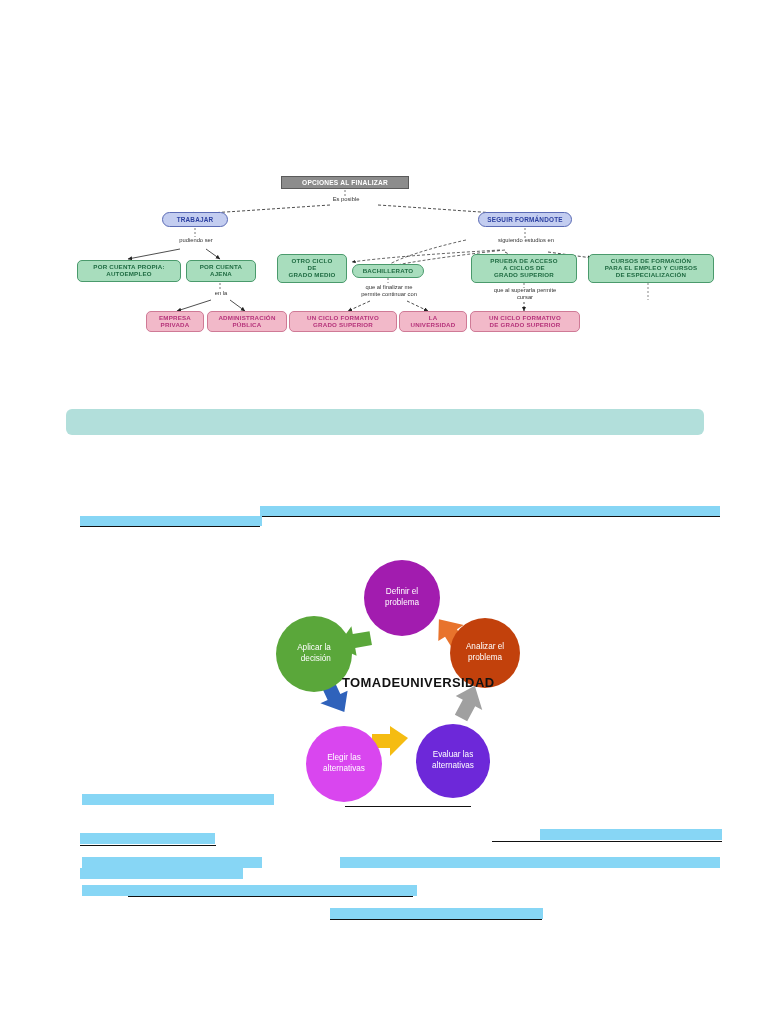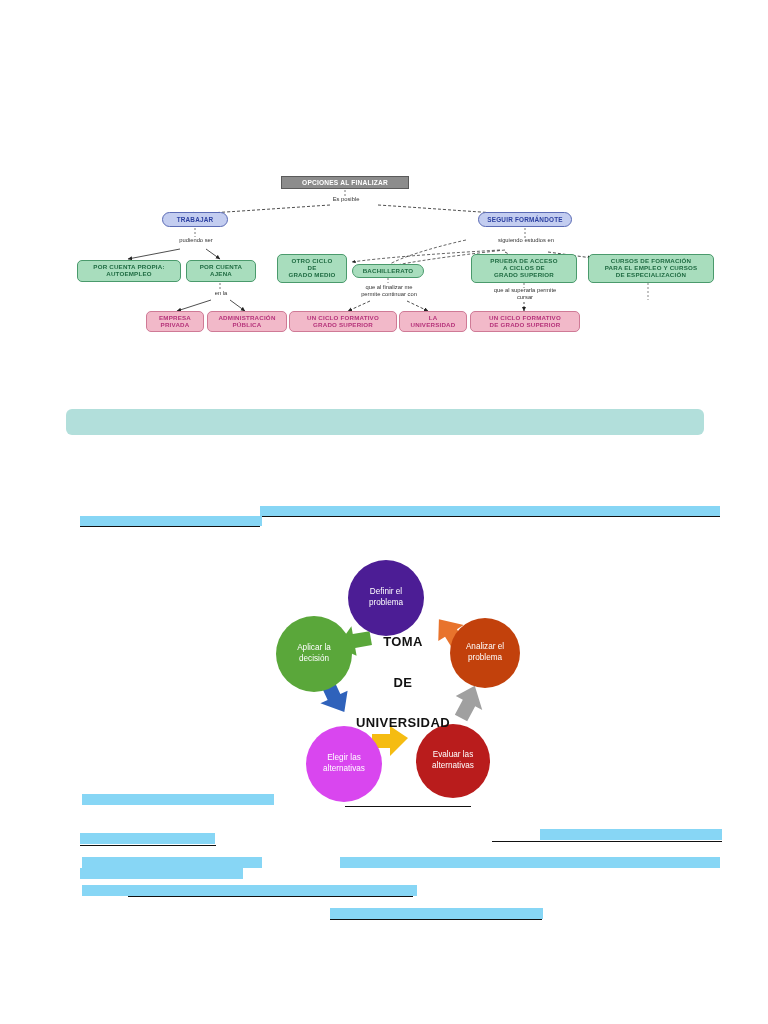--- a/index.html
+++ b/index.html
@@ -111,21 +111,21 @@
     color: #ffffff;
     font-size: 8.2px;
     line-height: 1.3;
     white-space: pre-line;
   }
   #cycle-center {
     position: absolute;
     left: 74px; top: 86px;
     width: 122px; height: 96px;
     display: flex;
-    flex-direction: column;
+    flex-direction: row;
     align-items: center;
     justify-content: space-between;
     color: #121212;
     font-weight: bold;
     font-size: 13px;
     letter-spacing: .4px;
   }
   #cycle-arrows {
     position: absolute;
     left: 0; top: 0;
@@ -234,29 +234,29 @@
 
     <path d="M165,88 L183,70 L183,78 L200,78 L200,92 L183,92 L183,100 Z" transform="rotate(58 183 85)" fill="#e8732c"></path>
 
     <path d="M183,158 L201,140 L201,148 L218,148 L218,162 L201,162 L201,170 Z" transform="rotate(118 201 155)" fill="#a0a0a0"></path>
 
     <path d="M104,196 L122,178 L122,186 L140,186 L140,200 L122,200 L122,208 Z" transform="rotate(180 122 193)" fill="#f5bc12"></path>
 
     <path d="M48,152 L66,134 L66,142 L83,142 L83,156 L66,156 L66,164 Z" transform="rotate(245 66 149)" fill="#2f62bb"></path>
   </svg>
 
-  <div class="circ" style="left:80px; top:12px; width:76px; height:76px; background:#4c1d95;">Definir el
+  <div class="circ" style="left:96px; top:12px; width:76px; height:76px; background:#a21caf;">Definir el
 problema</div>
   <div class="circ" style="left:182px; top:70px; width:70px; height:70px; background:#c2410c;">Analizar el
 problema</div>
-  <div class="circ" style="left:148px; top:176px; width:74px; height:74px; background:#b91c1c;">Evaluar las
+  <div class="circ" style="left:148px; top:176px; width:74px; height:74px; background:#6d28d9;">Evaluar las
 alternativas</div>
   <div class="circ" style="left:38px; top:178px; width:76px; height:76px; background:#d946ef;">Elegir las
 alternativas</div>
-  <div class="circ" style="left:8px; top:68px; width:76px; height:76px; background:#5aa73a;">Aplicar la
+  <div class="circ" style="left:8px; top:68px; width:76px; height:76px; background:#5aa73a;text-align:right;">Aplicar la
 decisión</div>
 
   <div id="cycle-center">
     <span>TOMA</span>
     <span>DE</span>
     <span>UNIVERSIDAD</span>
   </div>
 </div>
 
 <div class="hl" style="left:82px; top:794px; width:192px; height:11px;"></div>

